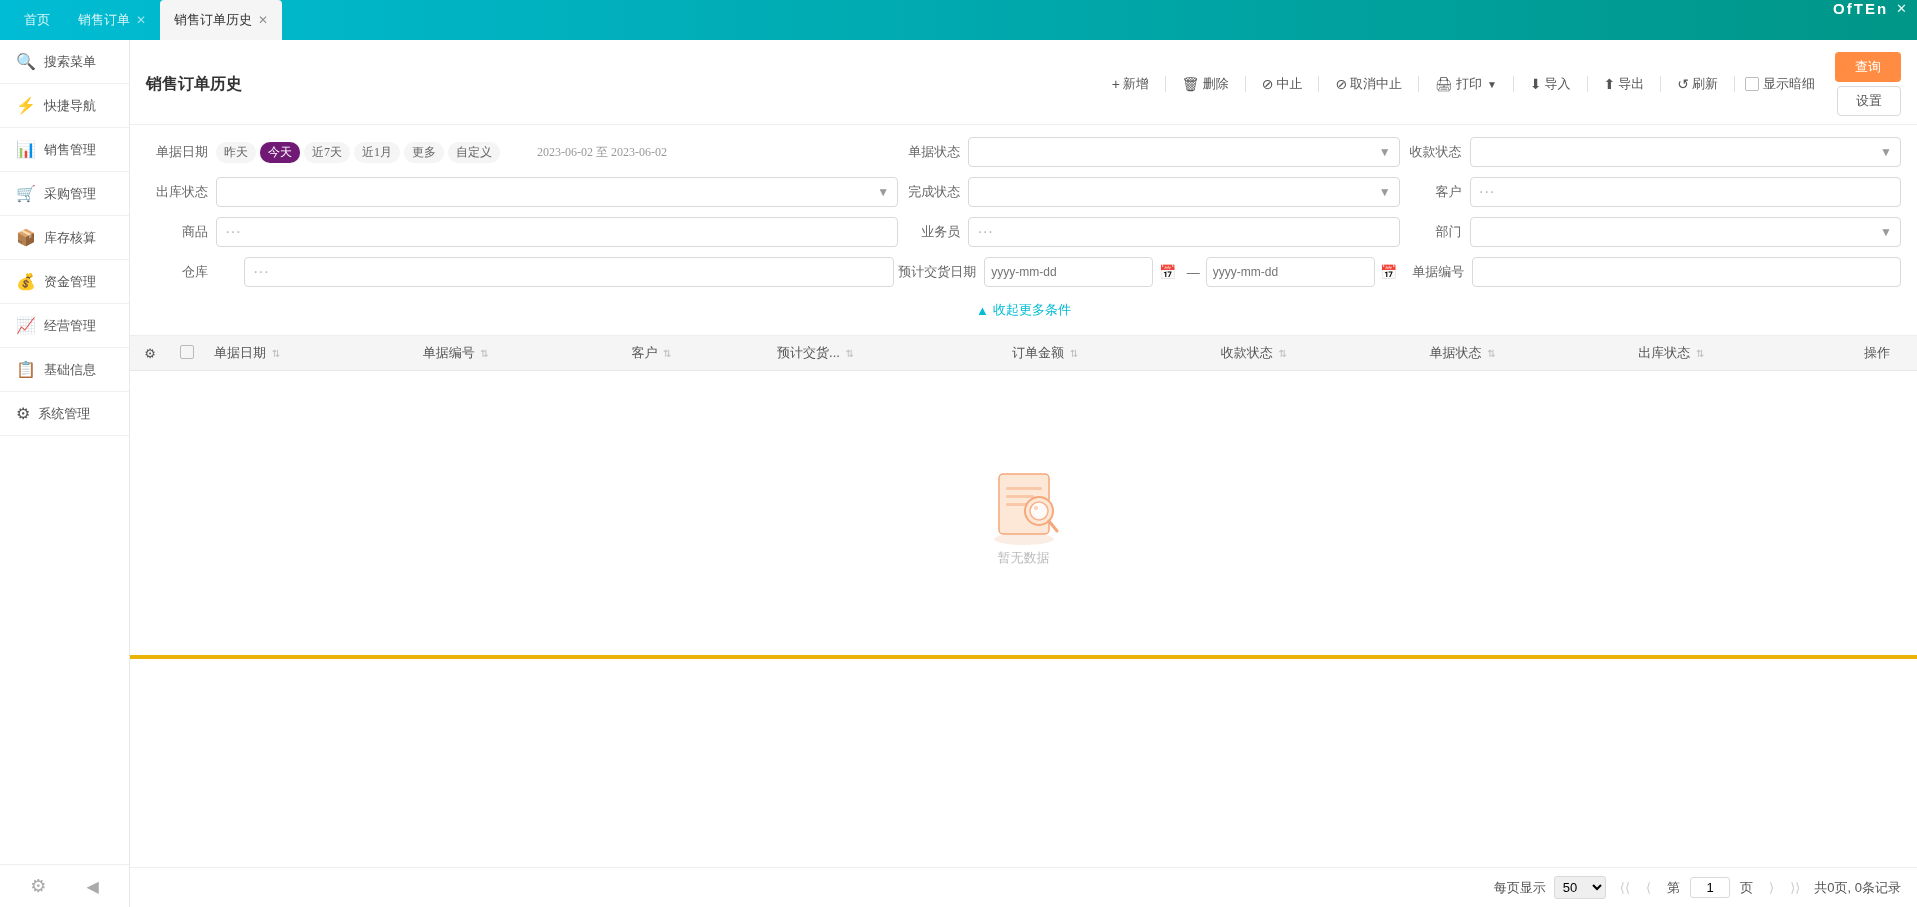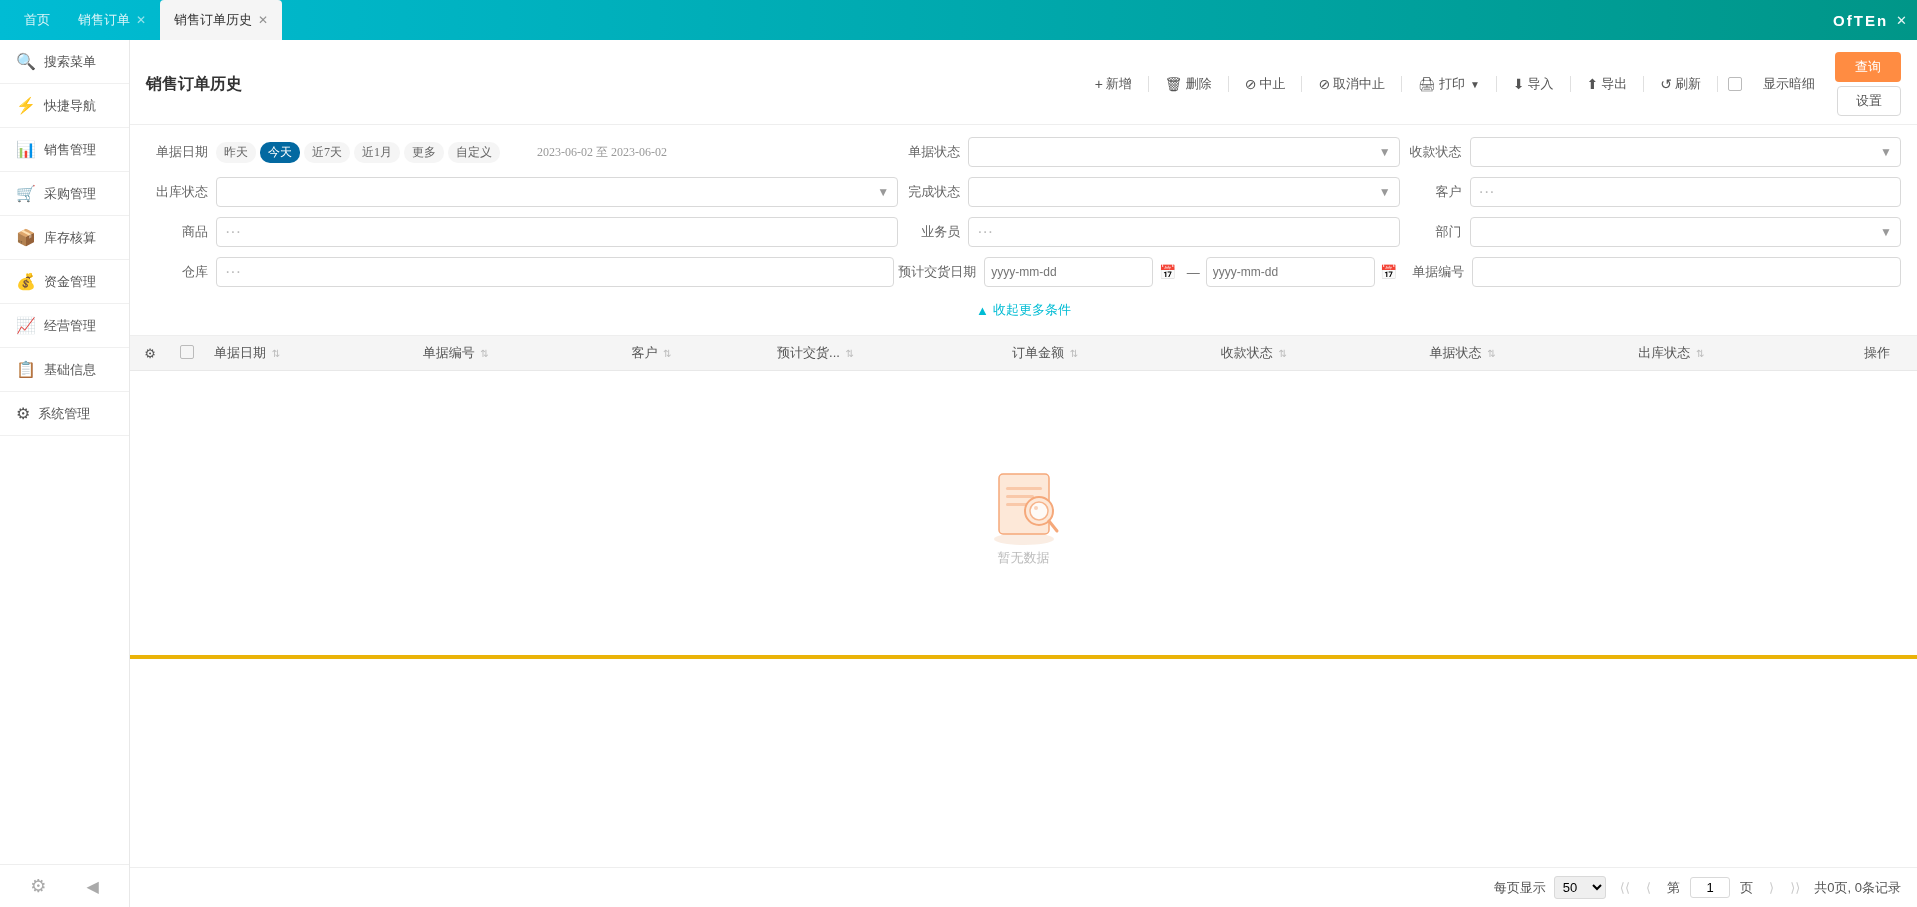--- a/index.html
+++ b/index.html
@@ -1,19 +1,19 @@
 <!DOCTYPE html>
 <html><head>
   <meta charset="utf-8">
   <style>
     * { box-sizing: border-box; margin: 0; padding: 0; }
     body { font-family: 'Microsoft YaHei', Arial, sans-serif; font-size: 13px; color: #333; background: #f5f5f5; display: flex; flex-direction: column; height: 100vh; overflow: hidden; }
 
     
-    .top-bar { height: 40px; background: linear-gradient(90deg, #00bcd4, #009688); display: flex; align-items: center; justify-content: space-between; padding: 0 10px; flex-shrink: 0; }
+    .top-bar { height: 40px; background: linear-gradient(90deg, #00bcd4, #009688); display: flex; align-items: flex-start; justify-content: space-between; padding: 0 10px; flex-shrink: 0; }
     .tabs-area { display: flex; align-items: center; height: 100%; }
     .tab { display: flex; align-items: center; padding: 0 14px; height: 100%; cursor: pointer; color: rgba(255,255,255,0.85); font-size: 13px; position: relative; }
     .tab.active { background: #f5f5f5; color: #333; border-radius: 4px 4px 0 0; }
     .tab .close-icon { margin-left: 6px; cursor: pointer; font-size: 12px; opacity: 0.7; }
     .tab.active .close-icon { color: #666; }
     .top-right { display: flex; align-items: center; gap: 8px; color: rgba(255,255,255,0.9); font-size: 13px; }
     .top-right span { cursor: pointer; }
     .brand-text { color: #fff; font-weight: bold; font-size: 15px; letter-spacing: 2px; }
 
     
@@ -28,31 +28,31 @@
     
     .content { flex: 1; overflow: auto; display: flex; flex-direction: column; }
 
     
     .page-header { display: flex; align-items: center; justify-content: space-between; padding: 12px 16px 8px 16px; background: #fff; border-bottom: 1px solid #eee; flex-shrink: 0; }
     .page-title { font-size: 16px; font-weight: bold; color: #333; }
     .toolbar { display: flex; align-items: center; gap: 10px; }
     .toolbar-btn { display: flex; align-items: center; gap: 3px; cursor: pointer; color: #555; font-size: 13px; padding: 4px 6px; border-radius: 3px; }
     .toolbar-btn .btn-icon { font-size: 14px; }
     .toolbar-divider { width: 1px; height: 16px; background: #e0e0e0; }
-    .display-columns { display: flex; align-items: center; gap: 21px; font-size: 13px; color: #555; cursor: pointer; }
+    .display-columns { display: flex; align-items: center; gap: 4px; font-size: 13px; color: #555; cursor: pointer; }
     .checkbox-fake { width: 14px; height: 14px; border: 1px solid #bbb; border-radius: 2px; }
 
     
     .filter-area { background: #fff; padding: 12px 16px; border-bottom: 1px solid #eee; flex-shrink: 0; }
     .filter-row { display: flex; align-items: center; margin-bottom: 10px; gap: 0; }
     .filter-label { color: #666; font-size: 13px; white-space: nowrap; min-width: 70px; text-align: right; padding-right: 8px; }
     .filter-control { flex: 1; display: flex; align-items: center; border: 1px solid #d9d9d9; border-radius: 4px; padding: 4px 8px; background: #fff; min-height: 30px; cursor: pointer; position: relative; }
     .date-chips { display: flex; align-items: center; gap: 4px; flex-wrap: nowrap; }
     .chip { padding: 2px 8px; border-radius: 10px; font-size: 12px; cursor: pointer; color: #666; background: #f5f5f5; }
-    .chip.active { background: #0369a1; color: #fff; }
+    .chip.active { background: #701a75; color: #fff; }
     .date-range { font-size: 12px; color: #999; margin-left: 21px; }
     .select-control { flex: 1; display: flex; align-items: center; justify-content: space-between; border: 1px solid #d9d9d9; border-radius: 4px; padding: 4px 8px; background: #fff; min-height: 30px; cursor: pointer; }
     .select-arrow { color: #999; font-size: 12px; }
     .collapse-row { display: flex; justify-content: center; align-items: center; padding: 4px 0; cursor: pointer; color: #00bcd4; font-size: 13px; gap: 4px; }
 
     
     .table-wrapper { flex: 1; overflow: auto; background: #fff; margin: 0; }
     table { width: 100%; border-collapse: collapse; font-size: 13px; }
     thead tr { background: #f5f5f5; }
     thead th { padding: 8px 10px; text-align: left; border-bottom: 1px solid #e8e8e8; color: #555; font-weight: normal; white-space: nowrap; position: relative; }
@@ -280,21 +280,21 @@
         <div class="f-col" style="flex:1;">
           <span class="filter-label">部门</span>
           <div class="select-control" style="flex:1;">
             <span></span>
             <span class="select-arrow">▼</span>
           </div>
         </div>
       </div>
 
       <div class="filter-row">
-        <div class="f-col" style="flex:1.5;">
+        <div class="f-col" style="flex:1.5;gap:28px;">
           <span class="filter-label">仓库</span>
           <div class="filter-control" style="flex:1;">
             <span style="color:#bbb;font-size:16px;">···</span>
           </div>
         </div>
         <div class="f-col" style="flex:1;">
           <span class="filter-label" style="min-width:90px;">预计交货日期</span>
           <div style="display:flex;align-items:center;flex:1;gap:2px;">
             <input type="text" class="filter-control" style="flex: 1 1 0%; font-size: 12px; color: rgb(187, 187, 187); border: 1px solid rgb(217, 217, 217); border-radius: 4px; padding: 4px 6px;" placeholder="yyyy-mm-dd">
             <span class="calendar-icon">📅</span>

